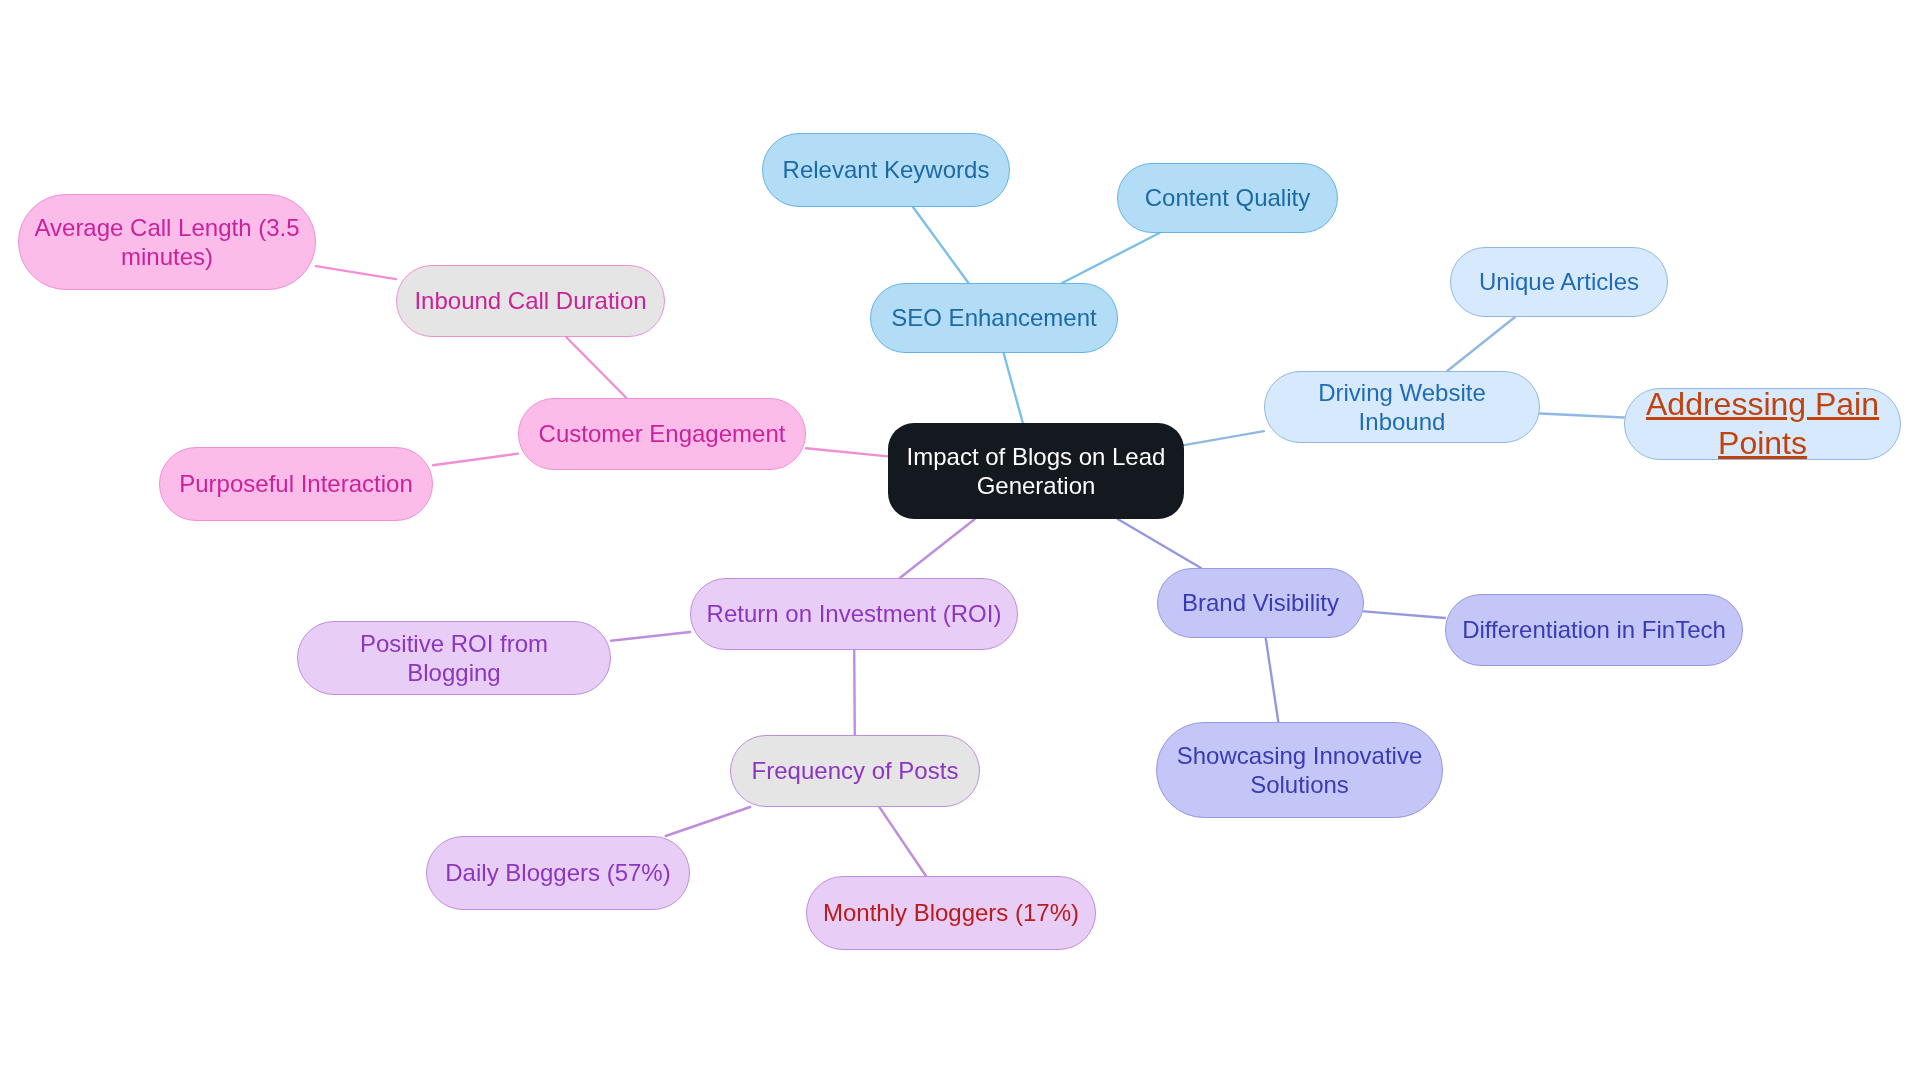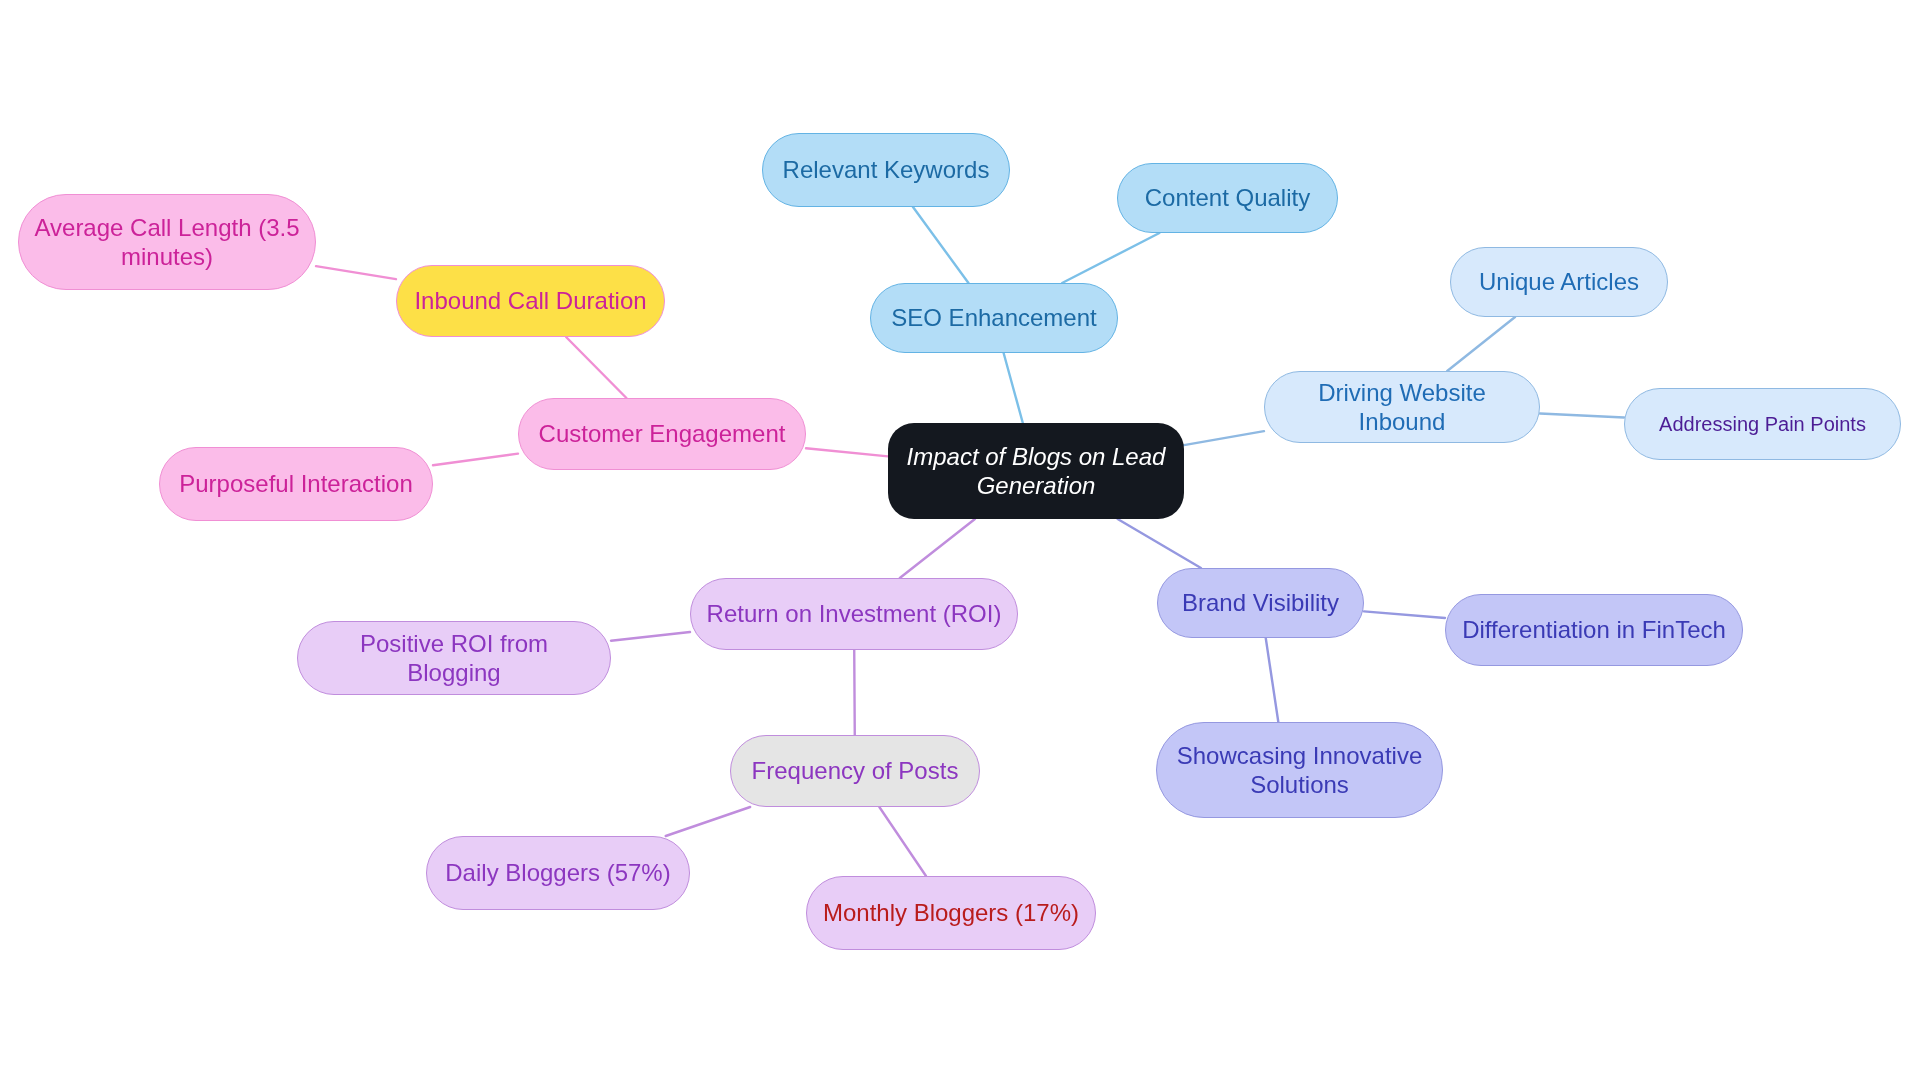--- a/index.html
+++ b/index.html
@@ -33,21 +33,20 @@
     border-radius: 999px;
     border-style: solid;
     border-width: 1.5px;
     line-height: 1.22;
     padding: 20px 14px;
     white-space: pre-line;
   }
   .node.root {
     border-radius: 26px;
     border-width: 0;
-    font-style: italic;
   }
 </style>
 </head>
 <body>
 
 <div id="canvas">
   <svg id="edges" viewBox="0 0 1920 1083">
       <line x1="1022.8235294117648" y1="423" x2="1003.6078431372549" y2="353" stroke="#7cc0e8" stroke-width="2.4" stroke-linecap="round"></line>
       <line x1="968.4594594594595" y1="283" x2="913" y2="207" stroke="#7cc0e8" stroke-width="2.4" stroke-linecap="round"></line>
       <line x1="1062.1041666666667" y1="283" x2="1159.3958333333333" y2="233" stroke="#7cc0e8" stroke-width="2.4" stroke-linecap="round"></line>
@@ -67,27 +66,27 @@
       <line x1="626.406015037594" y1="398" x2="566.093984962406" y2="337" stroke="#f08fd4" stroke-width="2.4" stroke-linecap="round"></line>
       <line x1="396" y1="279.16918844566715" x2="316" y2="266.18431911966985" stroke="#f08fd4" stroke-width="2.4" stroke-linecap="round"></line>
     </svg>
   <div id="nodes">
       <div class="node root" style="left: 888px; top: 423px; width: 296px; height: 96px; background: rgb(20, 24, 31); border-color: rgb(20, 24, 31); color: rgb(255, 255, 255); font-size: 24px;"><span>Impact of Blogs on Lead Generation</span></div>
       <div class="node" style="left: 870px; top: 283px; width: 248px; height: 70px; background: rgb(179, 221, 247); border-color: rgb(99, 179, 228); color: rgb(28, 106, 164); font-size: 24px;"><span>SEO Enhancement</span></div>
       <div class="node" style="left: 762px; top: 133px; width: 248px; height: 74px; background: rgb(179, 221, 247); border-color: rgb(99, 179, 228); color: rgb(28, 106, 164); font-size: 24px;"><span>Relevant Keywords</span></div>
       <div class="node" style="left: 1117px; top: 163px; width: 221px; height: 70px; background: rgb(179, 221, 247); border-color: rgb(99, 179, 228); color: rgb(28, 106, 164); font-size: 24px;"><span>Content Quality</span></div>
       <div class="node" style="left: 1264px; top: 371px; width: 276px; height: 72px; background: rgb(215, 233, 252); border-color: rgb(143, 185, 226); color: rgb(31, 108, 181); font-size: 24px;"><span>Driving Website Inbound</span></div>
       <div class="node" style="left: 1450px; top: 247px; width: 218px; height: 70px; background: rgb(215, 233, 252); border-color: rgb(143, 185, 226); color: rgb(31, 108, 181); font-size: 24px;"><span>Unique Articles</span></div>
-      <div class="node" style="left: 1624px; top: 388px; width: 277px; height: 72px; background: rgb(215, 233, 252); border-color: rgb(143, 185, 226); color: #4c1d95; font-size: 20px;"><span>Addressing Pain Points</span></div>
+      <div class="node" style="left: 1624px; top: 388px; width: 277px; height: 72px; background: rgb(215, 233, 252); border-color: rgb(143, 185, 226); color: #c2410c; font-size: 32px; text-decoration: underline;"><span>Addressing Pain Points</span></div>
       <div class="node" style="left: 1157px; top: 568px; width: 207px; height: 70px; background: rgb(195, 198, 247); border-color: rgb(149, 152, 224); color: rgb(58, 58, 181); font-size: 24px;"><span>Brand Visibility</span></div>
       <div class="node" style="left: 1445px; top: 594px; width: 298px; height: 72px; background: rgb(195, 198, 247); border-color: rgb(149, 152, 224); color: rgb(58, 58, 181); font-size: 24px;"><span>Differentiation in FinTech</span></div>
       <div class="node" style="left: 1156px; top: 722px; width: 287px; height: 96px; background: rgb(195, 198, 247); border-color: rgb(149, 152, 224); color: rgb(58, 58, 181); font-size: 24px;"><span>Showcasing Innovative Solutions</span></div>
       <div class="node" style="left: 690px; top: 578px; width: 328px; height: 72px; background: rgb(232, 205, 247); border-color: rgb(192, 141, 221); color: rgb(140, 54, 192); font-size: 24px;"><span>Return on Investment (ROI)</span></div>
       <div class="node" style="left: 297px; top: 621px; width: 314px; height: 74px; background: rgb(232, 205, 247); border-color: rgb(192, 141, 221); color: rgb(140, 54, 192); font-size: 24px;"><span>Positive ROI from Blogging</span></div>
       <div class="node" style="left: 730px; top: 735px; width: 250px; height: 72px; background: #e5e5e5; border-color: rgb(192, 141, 221); color: rgb(140, 54, 192); font-size: 24px;"><span>Frequency of Posts</span></div>
       <div class="node" style="left: 426px; top: 836px; width: 264px; height: 74px; background: rgb(232, 205, 247); border-color: rgb(192, 141, 221); color: rgb(140, 54, 192); font-size: 24px;"><span>Daily Bloggers (57%)</span></div>
       <div class="node" style="left: 806px; top: 876px; width: 290px; height: 74px; background: rgb(232, 205, 247); border-color: rgb(192, 141, 221); color: #b91c1c; font-size: 24px;"><span>Monthly Bloggers (17%)</span></div>
       <div class="node" style="left: 518px; top: 398px; width: 288px; height: 72px; background: rgb(251, 188, 233); border-color: rgb(240, 143, 212); color: rgb(204, 34, 153); font-size: 24px;"><span>Customer Engagement</span></div>
       <div class="node" style="left: 159px; top: 447px; width: 274px; height: 74px; background: rgb(251, 188, 233); border-color: rgb(240, 143, 212); color: rgb(204, 34, 153); font-size: 24px;"><span>Purposeful Interaction</span></div>
-      <div class="node" style="left: 396px; top: 265px; width: 269px; height: 72px; background: #fde047; border-color: rgb(240, 143, 212); color: rgb(204, 34, 153); font-size: 24px;"><span>Inbound Call Duration</span></div>
+      <div class="node" style="left: 396px; top: 265px; width: 269px; height: 72px; background: #e5e5e5; border-color: rgb(240, 143, 212); color: rgb(204, 34, 153); font-size: 24px;"><span>Inbound Call Duration</span></div>
       <div class="node" style="left: 18px; top: 194px; width: 298px; height: 96px; background: rgb(251, 188, 233); border-color: rgb(240, 143, 212); color: rgb(204, 34, 153); font-size: 24px;"><span>Average Call Length (3.5 minutes)</span></div>
     </div>
 </div>
 
 </body></html>

